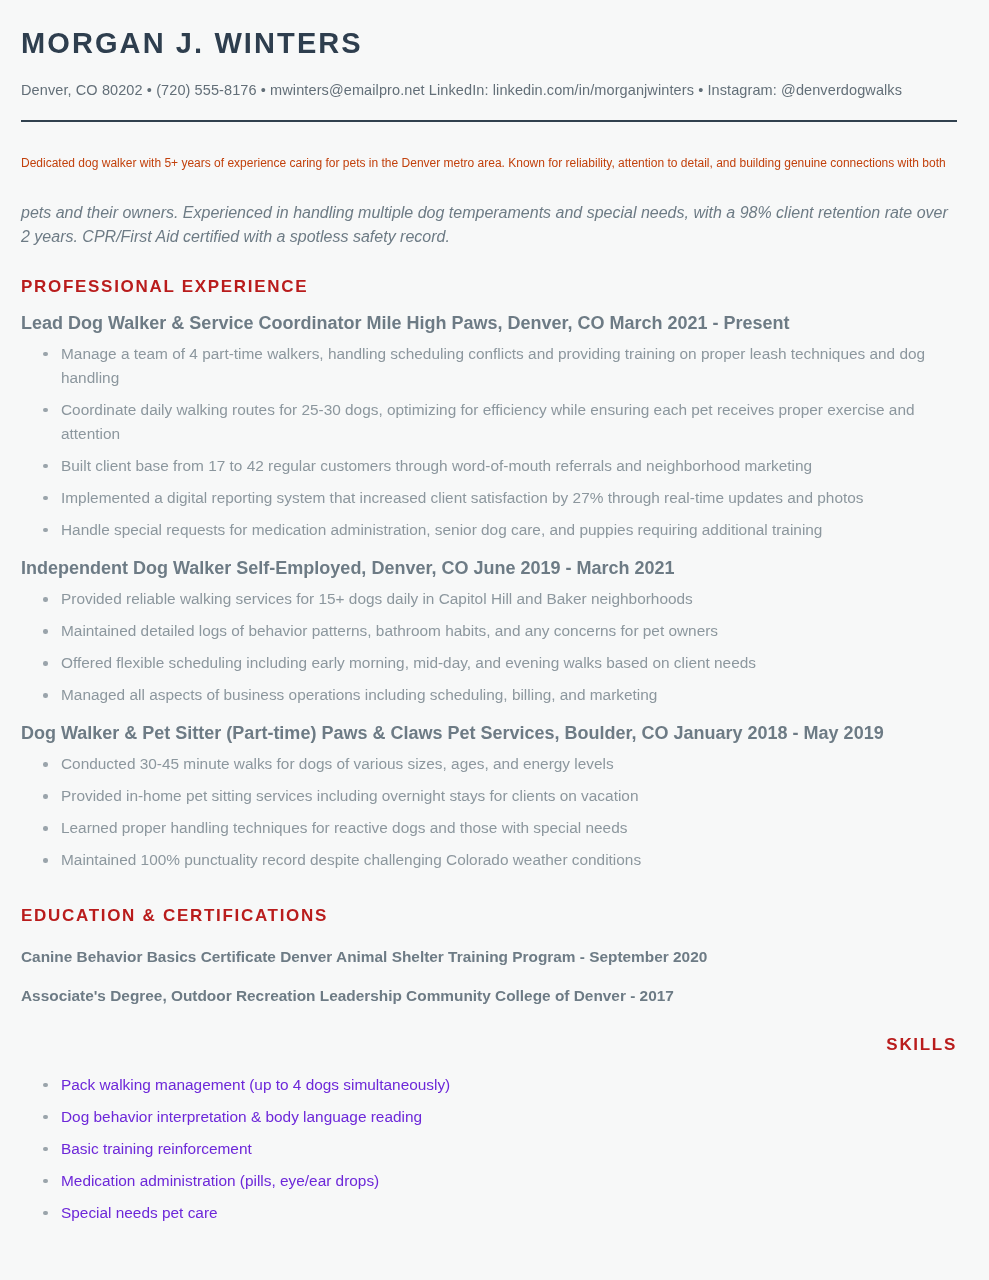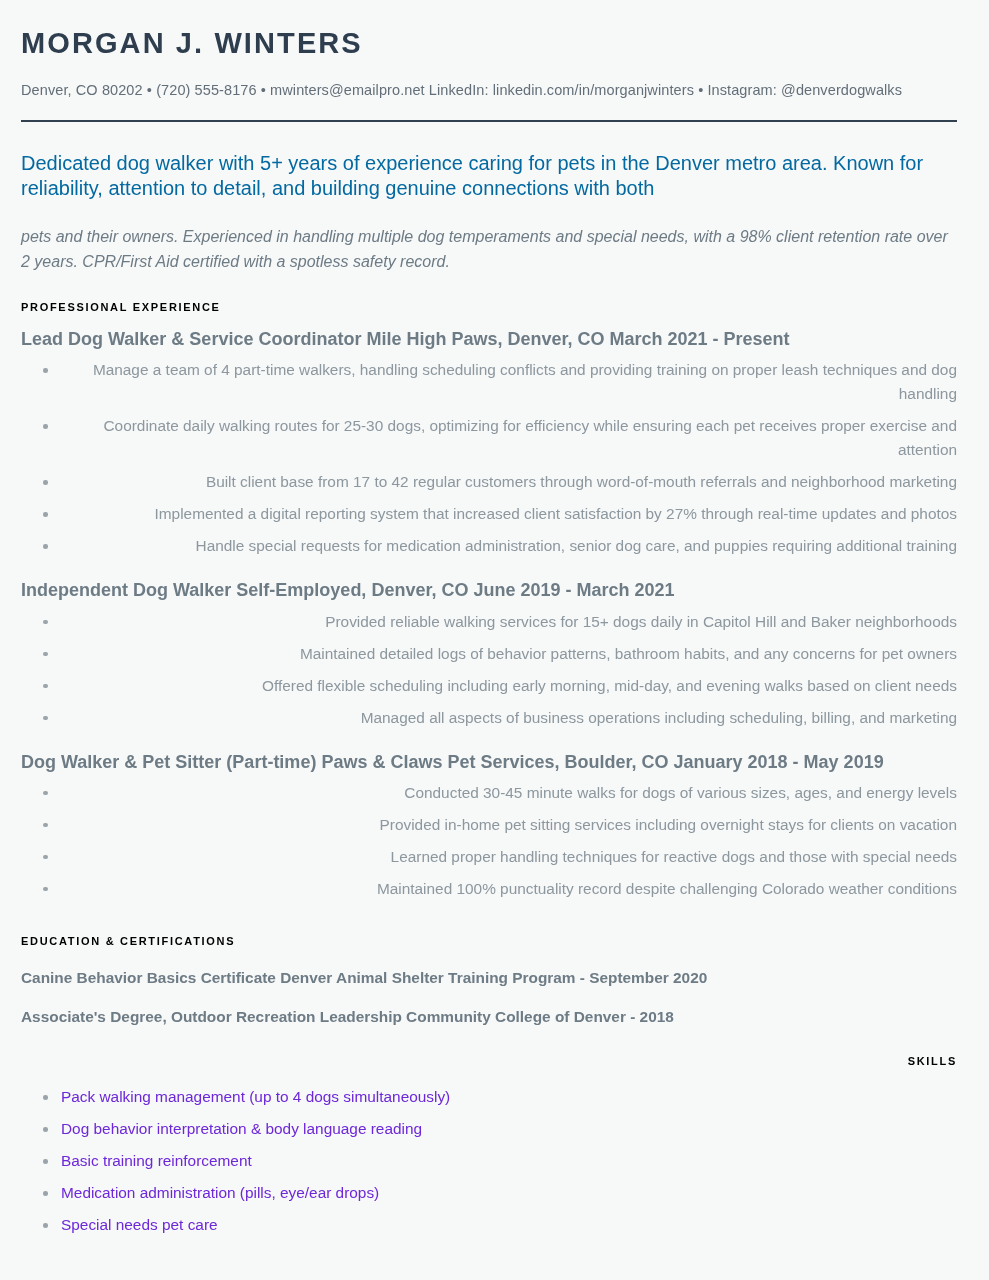--- a/index.html
+++ b/index.html
@@ -46,58 +46,58 @@
   .header-rule {
     border: 0;
     border-top: 2px solid #31414f;
     margin: 20px 0 0 0;
     width: 936px;
   }
 
   
   .summary {
     margin-top: 29px;
-    font-size: 20px;
+    font-size: 12px;
     line-height: 24.5px;
-    color: #0369a1;
+    color: #c2410c;
     max-width: 930px;
   }
   .summary-italic {
     margin-top: 25px;
     font-size: 16px;
     line-height: 24.5px;
     color: #6d7b85;
     font-style: italic;
     max-width: 945px;
   }
 
   
   .section { margin-top: 27px; }
   .section-title {
-    font-size: 11px;
+    font-size: 17px;
     font-weight: bold;
     letter-spacing: 1.7px;
     text-transform: uppercase;
-    color: #000000;
+    color: #b91c1c;
     margin: 0 0 14px 0;
   }
   .section.edu { margin-top: 34px; }
   .section.edu .section-title { margin-bottom: 20px; }
   .section.skills { margin-top: 28px; }
   .section.skills .section-title { margin-bottom: 18px; text-align: right; }
 
   .job { margin-bottom: 2px; }
   .job-heading {
     font-size: 18px;
     font-weight: bold;
     color: #6d7b85;
     margin: 0 0 7px 0;
     line-height: 1.35;
   }
-  .job + .job { margin-top: 20px; }
+  .job + .job { margin-top: 14px; }
 
   ul.bullets {
     list-style: none;
     margin: 0;
     padding: 0;
   }
   ul.bullets li {
     position: relative;
     padding-left: 40px;
     font-size: 15.4px;
@@ -109,21 +109,21 @@
   ul.bullets li::before {
     content: "";
     position: absolute;
     left: 22px;
     top: 10px;
     width: 4.5px;
     height: 4.5px;
     border-radius: 50%;
     background: #9aa4ab;
   }
-  .job .bullets li { margin-bottom: 8px; text-align: right; }
+  .job .bullets li { margin-bottom: 8px; }
 
   
   .job.first .bullets li { margin-bottom: 8px; }
 
   
   .edu-entry {
     font-size: 15.4px;
     font-weight: bold;
     color: #6d7b85;
     line-height: 1.4;
@@ -201,21 +201,21 @@
         <li>Provided in-home pet sitting services including overnight stays for clients on vacation</li>
         <li>Learned proper handling techniques for reactive dogs and those with special needs</li>
         <li>Maintained 100% punctuality record despite challenging Colorado weather conditions</li>
       </ul>
     </div>
   </div>
 
   <div class="section edu">
     <h2 class="section-title">EDUCATION &amp; CERTIFICATIONS</h2>
     <div class="edu-entry">Canine Behavior Basics Certificate Denver Animal Shelter Training Program - September 2020</div>
-    <div class="edu-entry">Associate's Degree, Outdoor Recreation Leadership Community College of Denver - 2018</div>
+    <div class="edu-entry">Associate's Degree, Outdoor Recreation Leadership Community College of Denver - 2017</div>
   </div>
 
   <div class="section skills">
     <h2 class="section-title">SKILLS</h2>
     <ul class="skills-list">
       <li>Pack walking management (up to 4 dogs simultaneously)</li>
       <li>Dog behavior interpretation &amp; body language reading</li>
       <li>Basic training reinforcement</li>
       <li>Medication administration (pills, eye/ear drops)</li>
       <li>Special needs pet care</li>

